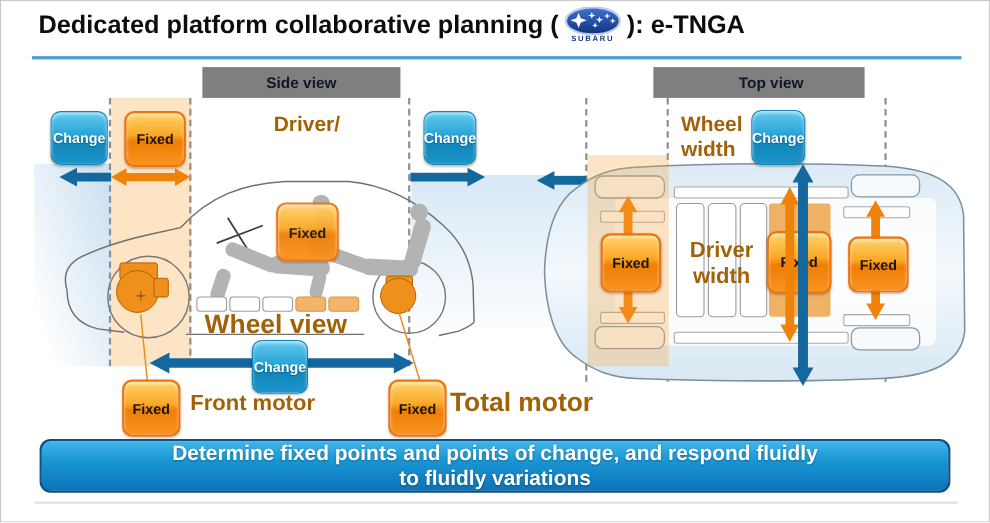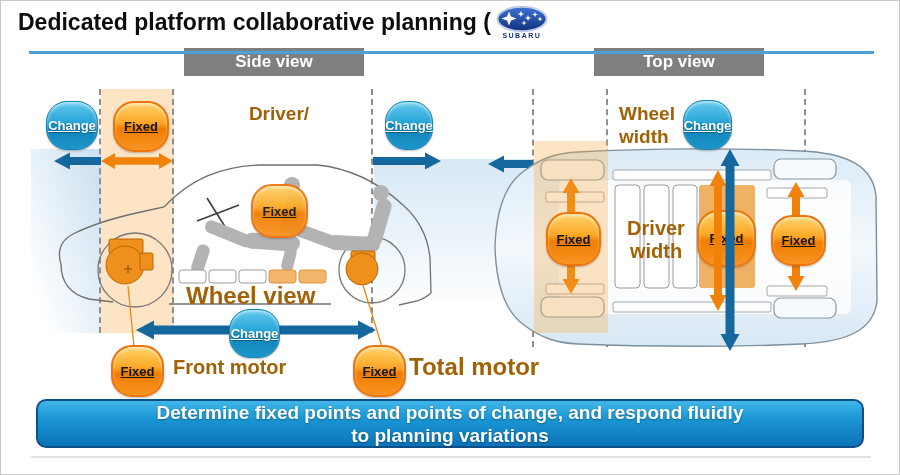--- a/index.html
+++ b/index.html
@@ -1,34 +1,34 @@
 <!DOCTYPE html>
 <html><head>
 <meta charset="utf-8">
 <style>
   html,body{margin:0;padding:0;background:#fff;}
   .canvas{position:relative;width:900px;height:475px;background:#ffffff;border:1px solid #c9c9c9;
           font-family:"Liberation Sans",sans-serif;overflow:hidden;box-sizing:border-box;}
   
-  .title-row{position:absolute;left:17px;top:5px;display:flex;align-items:center;
+  .title-row{position:absolute;left:34px;top:5px;display:flex;align-items:center;
              font-weight:bold;font-size:23px;color:#0d0d0d;z-index:8;white-space:nowrap;justify-content:center;}
   .logo{display:flex;flex-direction:column;align-items:center;margin:0 5px;}
   .logo-text{font-size:7px;font-weight:bold;color:#17357e;letter-spacing:1.5px;margin-top:-2px;}
   .title-rule{position:absolute;left:28px;top:50px;width:845px;height:3px;background:#4da0d6;z-index:8;}
   
-  .view-header{position:absolute;top:47px;height:28px;background:#7f7f7f;color:#ffffff;font-weight:bold;
-               font-size:17px;display:flex;align-items:center;justify-content:center;z-index:6;}
+  .view-header{position:absolute;top:60px;height:28px;background:#7f7f7f;color:#0f172a;font-weight:bold;
+               font-size:14px;display:flex;align-items:center;justify-content:center;z-index:6;}
   
   .vline{position:absolute;width:0;border-left:2px dashed #8f8f8f;z-index:2;}
   
   .band{position:absolute;z-index:1;}
   .band-top{position:absolute;z-index:4;}
   
   .badge{position:absolute;display:flex;align-items:center;justify-content:center;font-weight:bold;
-         border-radius:21px;z-index:5;font-size:13px;text-decoration:underline;}
+         border-radius:9px;z-index:5;font-size:13px;}
   .badge.change{background:linear-gradient(180deg,#63c9ee 0%,#2ba7d9 42%,#0e84ba 55%,#1e95c9 100%);
          color:#fff;border:1px solid #1583b4;text-shadow:0 1px 1px rgba(0,0,0,.3);
          box-shadow:inset 0 2px 3px rgba(255,255,255,.55),0 1px 2px rgba(0,0,0,.25);}
   .badge.fixed{background:linear-gradient(180deg,#ffd36b 0%,#fba826 42%,#ef7d02 55%,#f89421 100%);
          color:#141414;border:2px solid #ee730c;
          box-shadow:inset 0 2px 3px rgba(255,255,255,.55),0 1px 2px rgba(0,0,0,.25);}
   .badge.ghost{opacity:.95;}
   
   .lbl{position:absolute;color:#a16207;font-weight:bold;z-index:6;}
   
@@ -58,25 +58,26 @@
         <ellipse cx="26" cy="13" rx="24.5" ry="12.3" fill="url(#lg)" stroke="#bfcbe6" stroke-width="2"></ellipse>
         <path fill="#fff" d="M13 5.5 L15 10.5 L20.5 12.5 L15 14.5 L13 19.5 L11 14.5 L5.5 12.5 L11 10.5 Z"></path>
         <path fill="#fff" d="M25 5 L26 7.3 L28.5 8 L26 8.7 L25 11 L24 8.7 L21.5 8 L24 7.3 Z"></path>
         <path fill="#fff" d="M32 9 L33 11.3 L35.5 12 L33 12.7 L32 15 L31 12.7 L28.5 12 L31 11.3 Z"></path>
         <path fill="#fff" d="M39 6 L40 8 L42.5 8.5 L40 9 L39 11 L38 9 L35.5 8.5 L38 8 Z"></path>
         <path fill="#fff" d="M44 10.5 L44.8 12.4 L47 13 L44.8 13.6 L44 15.5 L43.2 13.6 L41 13 L43.2 12.4 Z"></path>
         <path fill="#fff" d="M28 14.5 L28.8 16.4 L31 17 L28.8 17.6 L28 19.5 L27.2 17.6 L25 17 L27.2 16.4 Z"></path>
       </svg>
       <span class="logo-text">SUBARU</span>
     </span>
+    <span>): e-TNGA</span>
   </div>
   <div class="title-rule"></div>
 
   <div class="view-header" style="left:183px;width:180px;">Side view</div>
-  <div class="view-header" style="left:593px;width:170px;">Top view</div>
+  <div class="view-header" style="left:593px;width:170px;padding-left:22px;">Top view</div>
 
   <div class="band" style="left:30px;top:148px;width:70px;height:184px;background:linear-gradient(250deg,#cfe2f1 10%,rgba(207,226,241,0) 88%);"></div>
   <div class="band" style="left:373px;top:158px;width:160px;height:140px;background:linear-gradient(180deg,#d7e8f5 0%,rgba(215,232,245,0.08) 100%);"></div>
   <div class="band" style="left:100px;top:88px;width:73px;height:244px;background:rgba(247,166,61,0.30);"></div>
   <div class="band-top" style="left:533px;top:140px;width:74px;height:192px;background:rgba(247,166,61,0.30);"></div>
 
   <div class="vline" style="left:98px;top:88px;height:244px;"></div>
   <div class="vline" style="left:171px;top:88px;height:244px;"></div>
   <div class="vline" style="left:370px;top:88px;height:244px;"></div>
   <div class="vline" style="left:531px;top:88px;height:258px;"></div>
@@ -217,17 +218,17 @@
     <g fill="#f0820a">
       <polygon points="717,169 708.5,185 713,185 713,294 708.5,294 717,310 725.5,294 721,294 721,185 725.5,185"></polygon>
     </g>
     <g fill="#15689e">
       <polygon points="729,148 719.5,165 724.5,165 724.5,333 719.5,333 729,350 738.5,333 733.5,333 733.5,165 738.5,165"></polygon>
     </g>
   </svg>
 
   <div class="banner">
     <div>Determine fixed points and points of change, and respond fluidly</div>
-    <div>to planning variations</div>
+    <div>to fluidly variations</div>
   </div>
   <div class="shadow-line"></div>
 
 </div>
 
 </body></html>

